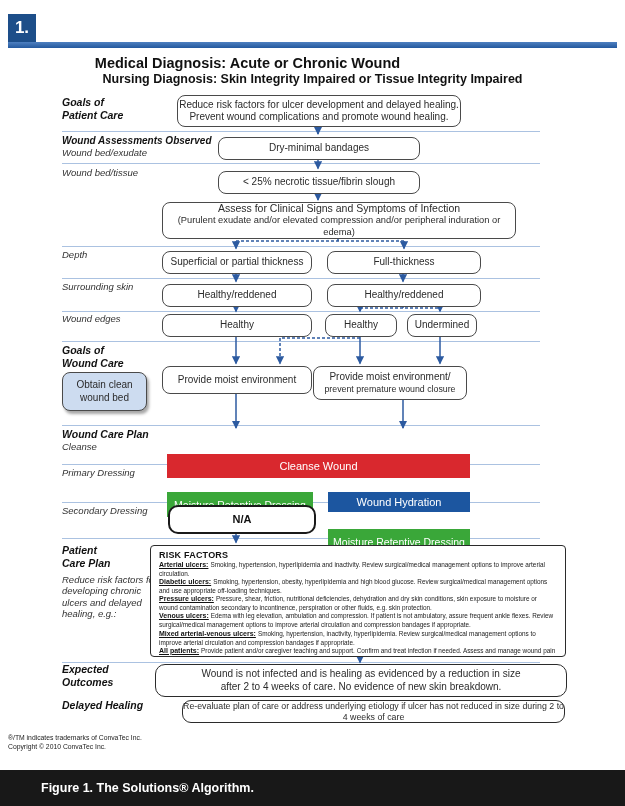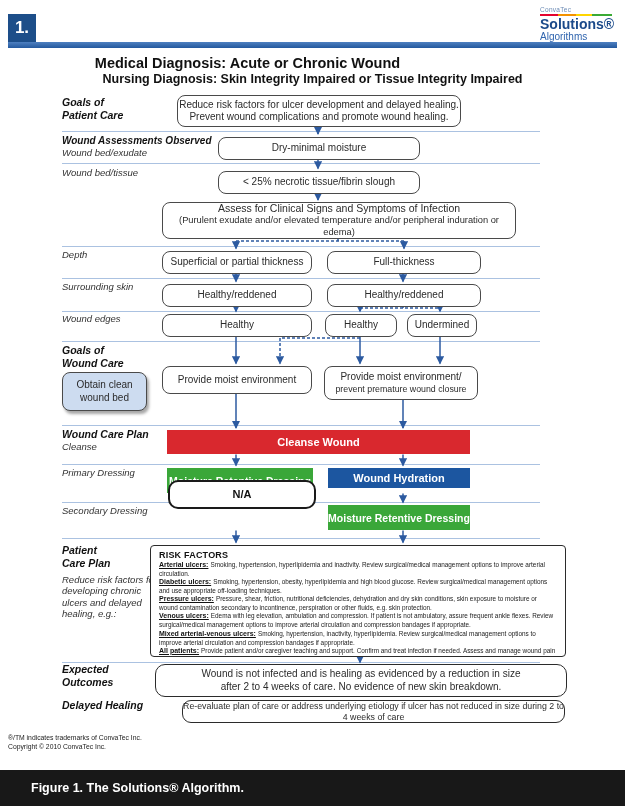--- a/index.html
+++ b/index.html
@@ -27,55 +27,49 @@
   .divider{position:absolute;left:62px;width:478px;height:1px;background:#abc2e1;}
   .lbl-b{position:absolute;font-weight:bold;font-style:italic;font-size:10.5px;color:#111;
          white-space:pre-line;line-height:1.25;}
   .lbl-i{position:absolute;font-style:italic;font-size:9.5px;color:#333;line-height:1.2;}
 
   
   .fbox{position:absolute;border:1.4px solid #4a4a4a;border-radius:8px;background:#fff;z-index:2;
         display:flex;flex-direction:column;align-items:center;justify-content:center;
         text-align:center;color:#2b2b2b;font-size:10px;line-height:1.25;white-space:pre-line;}
   .cbox{position:absolute;z-index:2;display:flex;align-items:center;justify-content:center;
-        color:#fff;font-weight:bold;font-size:11px;text-align:center;}
+        color:#fff;font-weight:normal;font-size:11px;text-align:center;margin-top:24px;}
   .obtain{background:#cddcf0;box-shadow:2px 3px 3px rgba(0,0,0,.35);}
   .na{border:2px solid #1a1a1a;border-radius:10px;font-weight:bold;font-size:11px;color:#111;}
 
   
   .risk{position:absolute;left:150px;top:545px;width:416px;height:112px;border:1.6px solid #2b2b2b;
         border-radius:4px;background:#fff;z-index:2;padding:4px 8px 0 8px;box-sizing:border-box;overflow:hidden;}
   .risk h4{margin:0 0 1px 0;font-size:9px;letter-spacing:.2px;color:#111;}
   .risk p{margin:0;font-size:6.4px;line-height:1.28;color:#222;}
   .risk .t{font-weight:bold;text-decoration:underline;font-size:7px;margin-right:2px;color:#111;}
 
   .outcome{border-radius:10px;border:1.6px solid #2b2b2b;font-weight:normal;font-size:10px;}
   .delayed{border-radius:9px;border:1.5px solid #2b2b2b;font-size:8.8px;}
 
   .footer{position:absolute;left:8px;font-size:6.8px;color:#222;line-height:1.35;}
   .figbar{position:absolute;left:0;top:770px;width:625px;height:36px;background:#181818;z-index:3;
           display:flex;align-items:center;}
-  .figbar span{color:#fff;font-weight:bold;font-size:12.5px;margin-left:5px;padding-left:26px;}
+  .figbar span{color:#fff;font-weight:bold;font-size:12.5px;margin-left:15px;padding-left:26px;}
 
   svg.flow{position:absolute;left:0;top:0;z-index:1;pointer-events:none;}
   .arrow{stroke:#2c5aa0;stroke-width:1.5;fill:none;}
   .dash{stroke-dasharray:3,2;}
 </style>
 </head>
 <body>
 
 <div class="page">
 
   <div class="num-box">1.</div>
-  <div class="logo">
-    <div class="logo-brand">ConvaTec</div>
-    <div class="logo-strip"></div>
-    <div class="logo-product">Solutions®</div>
-    <div class="logo-sub">Algorithms</div>
-  </div>
   <div class="head-bar"></div>
 
   <div class="title1">Medical Diagnosis: Acute or Chronic Wound</div>
   <div class="title2">Nursing Diagnosis: Skin Integrity Impaired or Tissue Integrity Impaired</div>
 
   <div class="divider" style="top:131px"></div>
   <div class="divider" style="top:163px"></div>
   <div class="divider" style="top:246px"></div>
   <div class="divider" style="top:278px"></div>
   <div class="divider" style="top:311px"></div>
@@ -102,44 +96,44 @@
   <div class="lbl-i" style="left:62px;top:505px">Secondary Dressing</div>
   <div class="lbl-b" style="left:62px;top:544px">Patient
 Care Plan</div>
   <div class="lbl-i" style="left:62px;top:574px;width:96px">Reduce risk factors for developing chronic ulcers and delayed healing, e.g.:</div>
   <div class="lbl-b" style="left:62px;top:663px">Expected
 Outcomes</div>
   <div class="lbl-b" style="left:62px;top:699px">Delayed Healing</div>
 
   <div class="fbox" style="left:177px;top:95px;width:282px;height:30px">Reduce risk factors for ulcer development and delayed healing.
 Prevent wound complications and promote wound healing.</div>
-  <div class="fbox" style="left:218px;top:137px;width:200px;height:21px">Dry-minimal moisture</div>
+  <div class="fbox" style="left:218px;top:137px;width:200px;height:21px">Dry-minimal bandages</div>
   <div class="fbox" style="left:218px;top:171px;width:200px;height:21px">&lt; 25% necrotic tissue/fibrin slough</div>
   <div class="fbox" style="left:162px;top:202px;width:352px;height:35px">
     <div style="font-size:10.5px">Assess for Clinical Signs and Symptoms of Infection</div>
-    <div style="font-size:9.3px">(Purulent exudate and/or elevated temperature and/or peripheral induration or edema)</div>
+    <div style="font-size:9.3px">(Purulent exudate and/or elevated compression and/or peripheral induration or edema)</div>
   </div>
   <div class="fbox" style="left:162px;top:251px;width:148px;height:21px">Superficial or partial thickness</div>
   <div class="fbox" style="left:327px;top:251px;width:152px;height:21px">Full-thickness</div>
   <div class="fbox" style="left:162px;top:284px;width:148px;height:21px">Healthy/reddened</div>
   <div class="fbox" style="left:327px;top:284px;width:152px;height:21px">Healthy/reddened</div>
   <div class="fbox" style="left:162px;top:314px;width:148px;height:21px">Healthy</div>
   <div class="fbox" style="left:325px;top:314px;width:70px;height:21px">Healthy</div>
   <div class="fbox" style="left:407px;top:314px;width:68px;height:21px">Undermined</div>
   <div class="fbox obtain" style="left:62px;top:372px;width:83px;height:37px">Obtain clean
 wound bed</div>
   <div class="fbox" style="left:162px;top:366px;width:148px;height:26px">Provide moist environment</div>
-  <div class="fbox" style="left:324px;top:366px;width:152px;height:32px">
+  <div class="fbox" style="left:313px;top:366px;width:152px;height:32px">
     <div style="font-size:10px">Provide moist environment/</div>
     <div style="font-size:8.8px">prevent premature wound closure</div>
   </div>
   <div class="cbox" style="left:167px;top:430px;width:303px;height:24px;background:#d9282e">Cleanse Wound</div>
   <div class="cbox" style="left:167px;top:468px;width:146px;height:25px;background:#3aa739;font-size:10.5px">Moisture Retentive Dressing</div>
   <div class="cbox" style="left:328px;top:468px;width:142px;height:20px;background:#1c56a0">Wound Hydration</div>
-  <div class="fbox na" style="left:168px;top:480px;width:144px;height:25px">N/A</div>
+  <div class="fbox na" style="left:168px;top:505px;width:144px;height:25px">N/A</div>
   <div class="cbox" style="left:328px;top:505px;width:142px;height:25px;background:#3aa739;font-size:10.5px">Moisture Retentive Dressing</div>
 
   <div class="risk">
     <h4>RISK FACTORS</h4>
     <p><span class="t">Arterial ulcers:</span><span>Smoking, hypertension, hyperlipidemia and inactivity. Review surgical/medical management options to improve arterial circulation.</span></p>
     <p><span class="t">Diabetic ulcers:</span><span>Smoking, hypertension, obesity, hyperlipidemia and high blood glucose. Review surgical/medical management options and use appropriate off-loading techniques.</span></p>
     <p><span class="t">Pressure ulcers:</span><span>Pressure, shear, friction, nutritional deficiencies, dehydration and dry skin conditions, skin exposure to moisture or wound contamination secondary to incontinence, perspiration or other fluids, e.g. skin protection.</span></p>
     <p><span class="t">Venous ulcers:</span><span>Edema with leg elevation, ambulation and compression. If patient is not ambulatory, assure frequent ankle flexes. Review surgical/medical management options to improve arterial circulation and compression bandages if appropriate.</span></p>
     <p><span class="t">Mixed arterial-venous ulcers:</span><span>Smoking, hypertension, inactivity, hyperlipidemia. Review surgical/medical management options to improve arterial circulation and compression bandages if appropriate.</span></p>
     <p><span class="t">All patients:</span><span>Provide patient and/or caregiver teaching and support. Confirm and treat infection if needed. Assess and manage wound pain and odor if present.</span></p>

